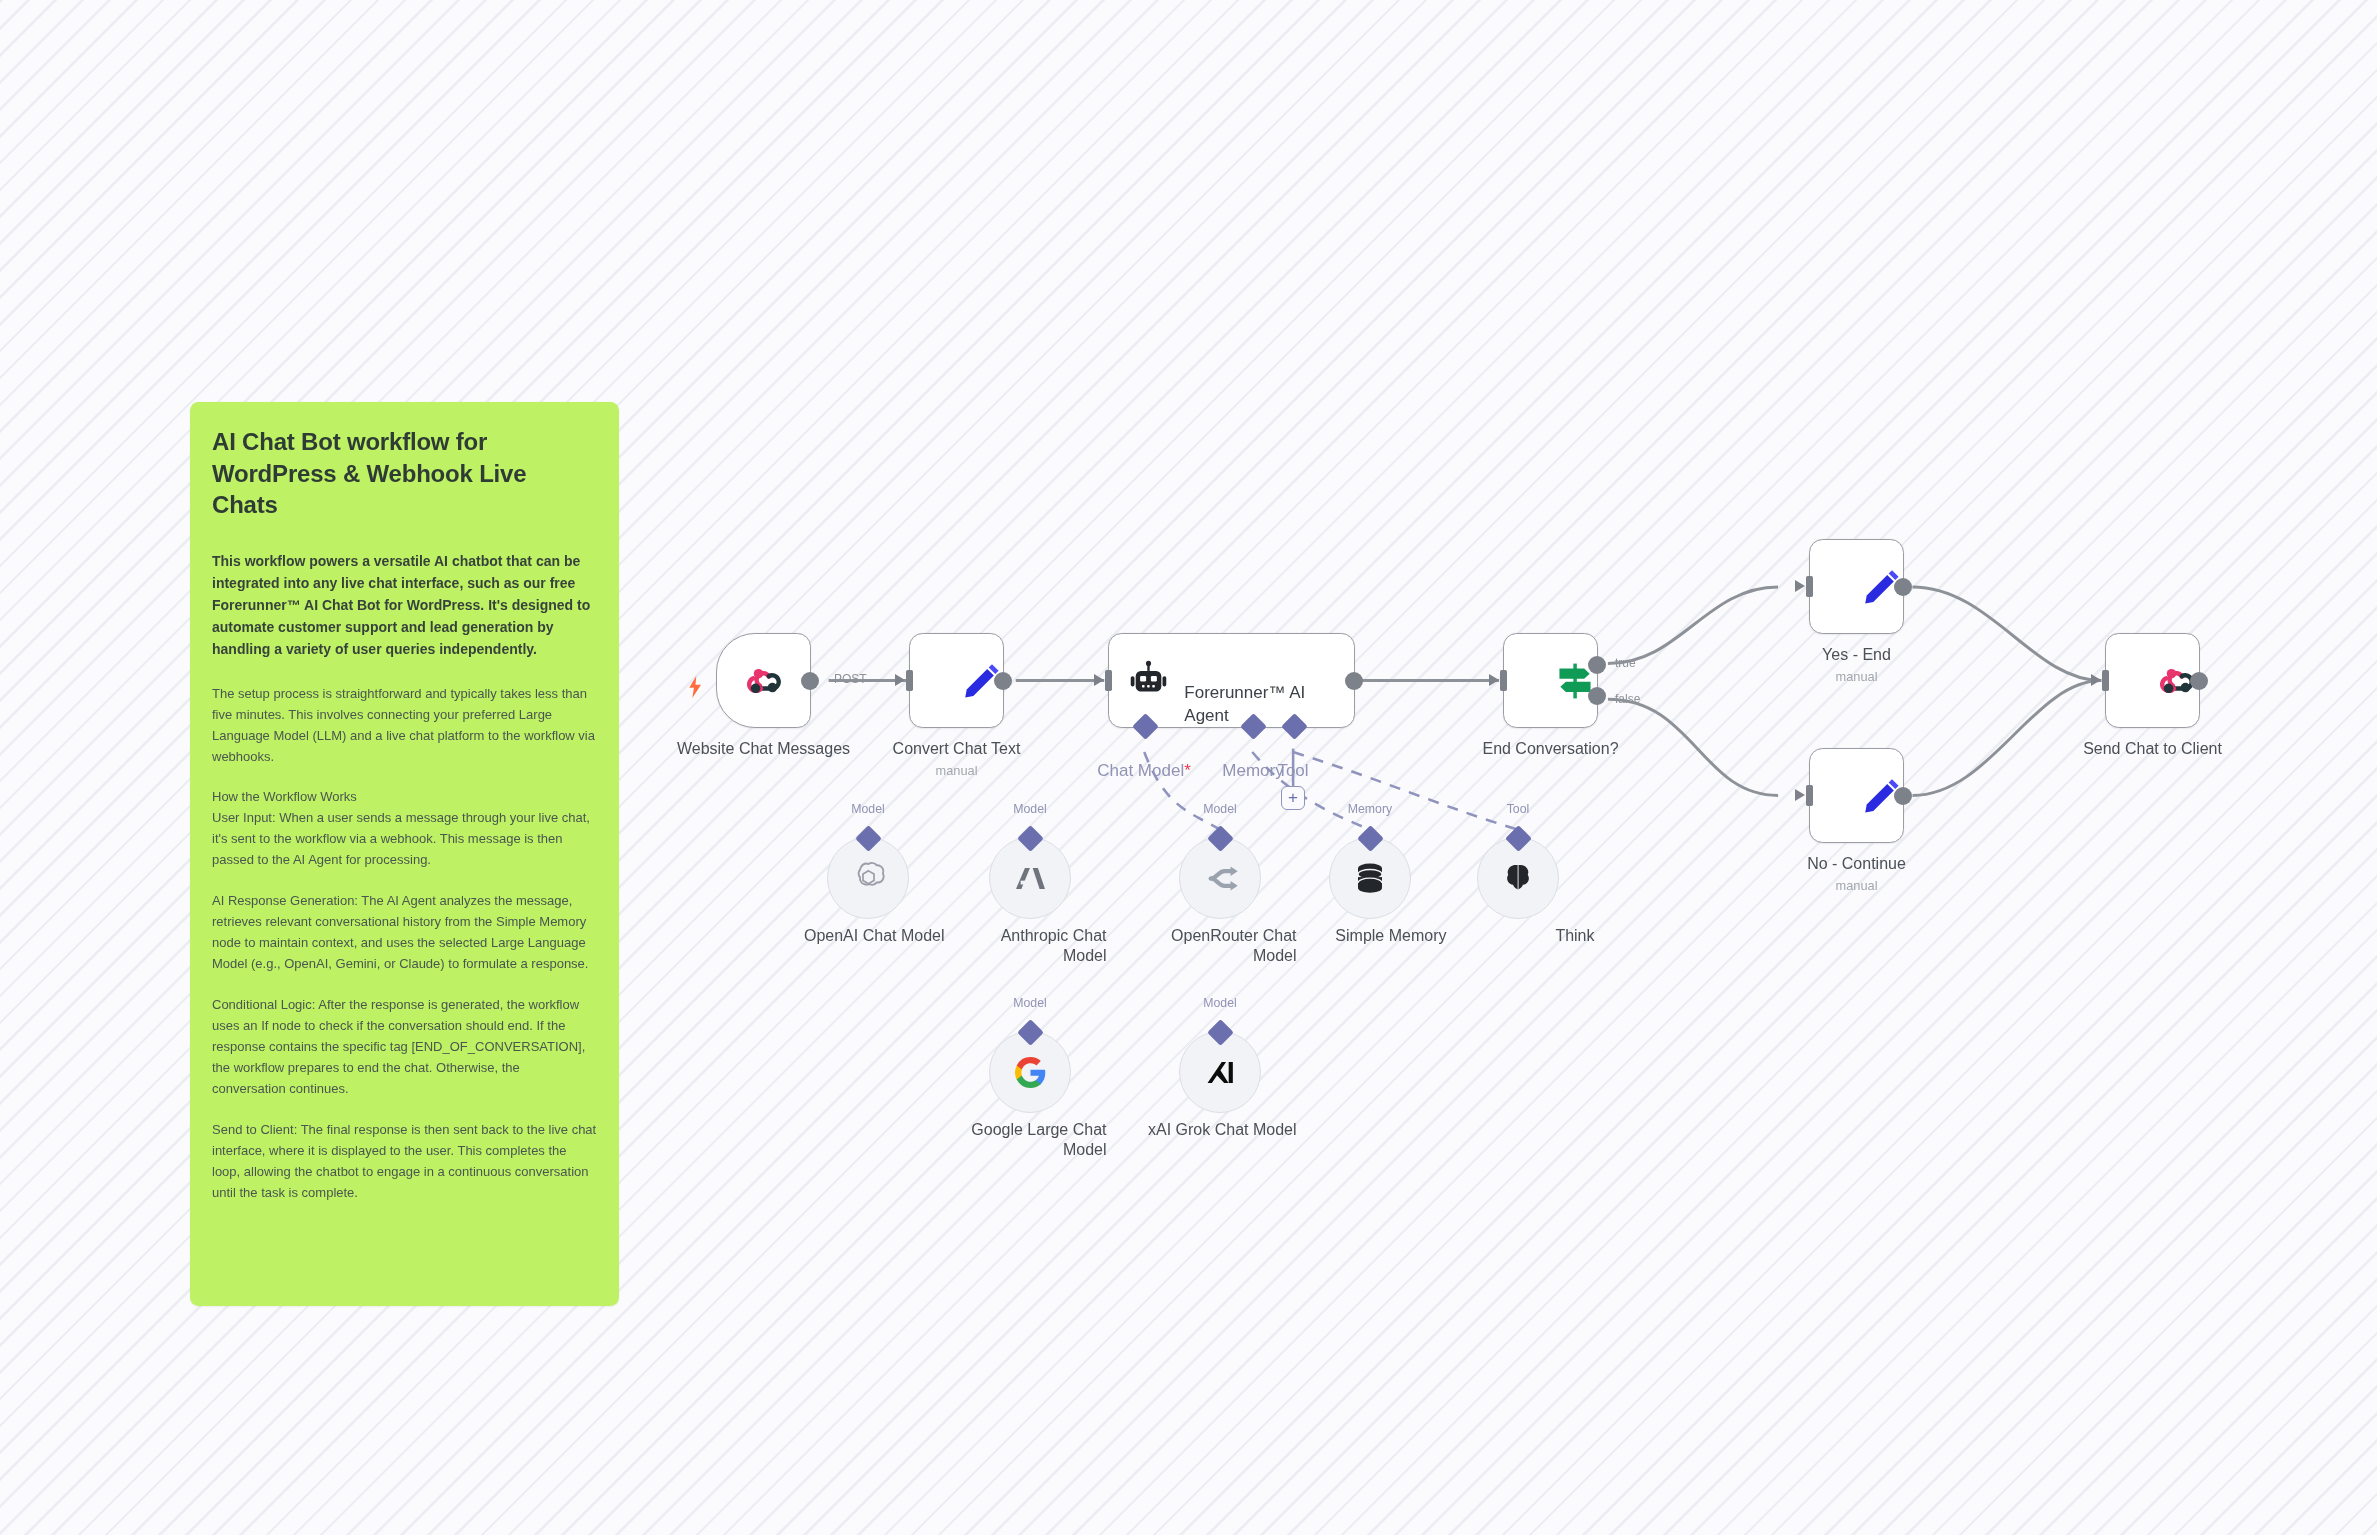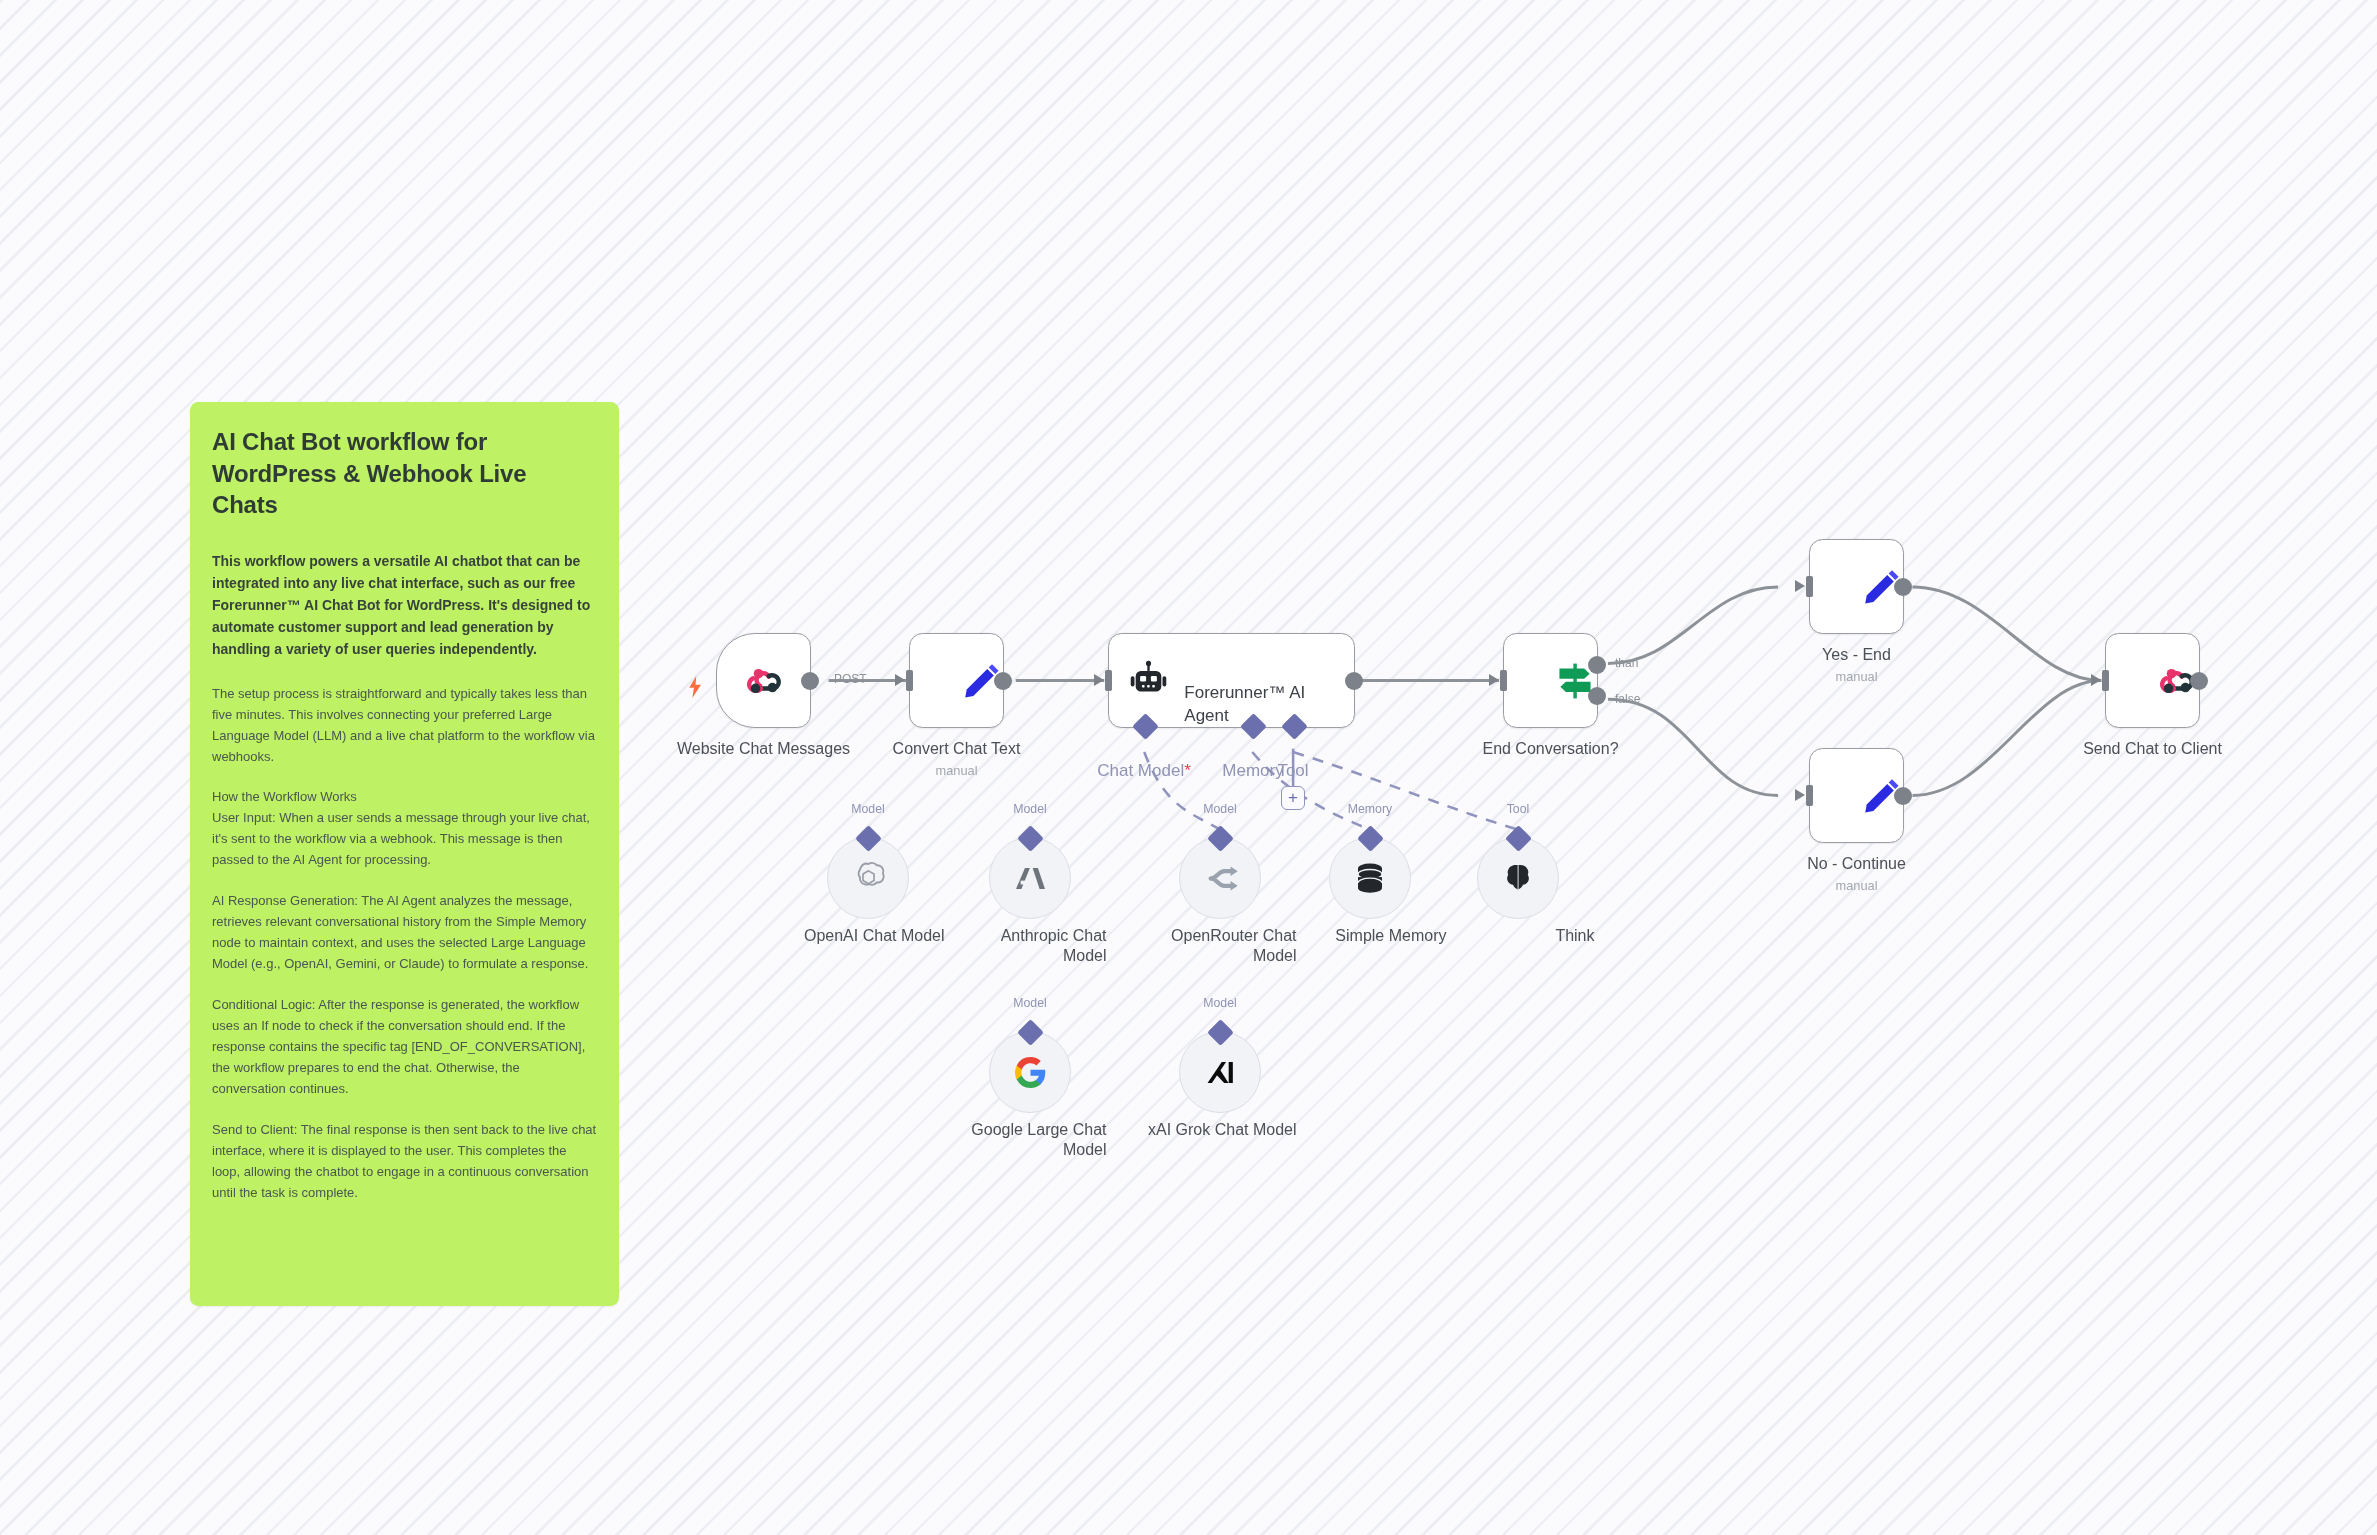--- a/index.html
+++ b/index.html
@@ -379,21 +379,21 @@
     <svg width="44" height="44" viewBox="0 0 24 24">
       <rect x="11.1" y="2.5" width="1.9" height="19" fill="#15a05a"></rect>
       <path d="M3.5 5.2 H17 L20 8 L17 10.8 H3.5 Z" fill="#0f9b55"></path>
       <path d="M20.5 12.4 H7 L4 15.2 L7 18 H20.5 Z" fill="#0f9b55"></path>
     </svg>
     <div class="port-in"></div>
     <div class="port-out top"></div>
     <div class="port-out bottom"></div>
     <div class="node-title">End Conversation?</div>
   </div>
-  <div class="conn-label" style="left:1615px; top:656px;">than</div>
+  <div class="conn-label" style="left:1615px; top:656px;">true</div>
   <div class="conn-label" style="left:1615px; top:692px;">false</div>
 
   <div class="node square" style="left:1809px; top:539px;">
     <svg width="44" height="44" viewBox="0 0 24 24">
       <path d="M4.2 16.6 L15.4 5.4 L19 9 L7.8 20.2 L3.4 21 Z" fill="#2a2ae0"></path>
       <path d="M16.2 4.6 L18 2.8 L21.6 6.4 L19.8 8.2 Z" fill="#4a4afa"></path>
     </svg>
     <div class="port-in"></div>
     <div class="port-out"></div>
     <div class="node-title">Yes - End</div>

